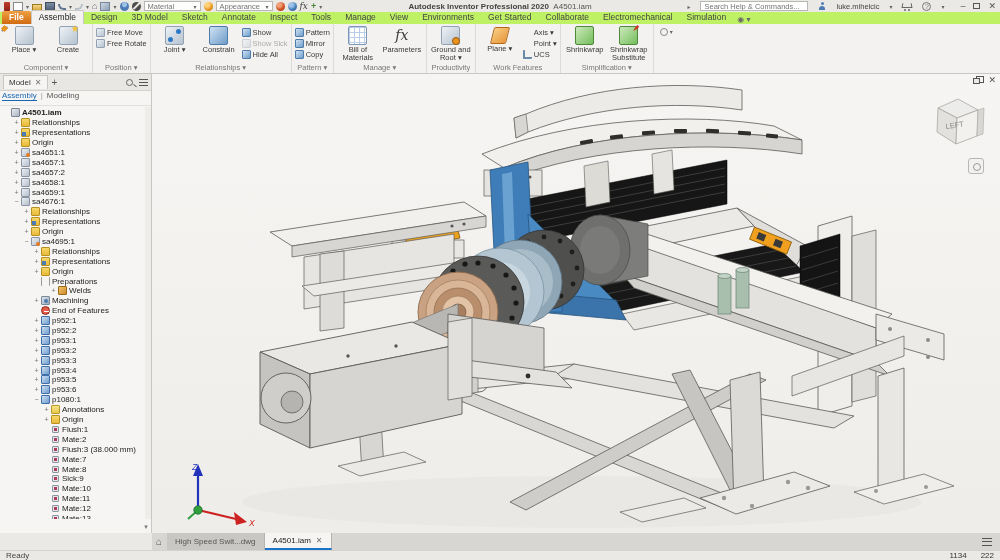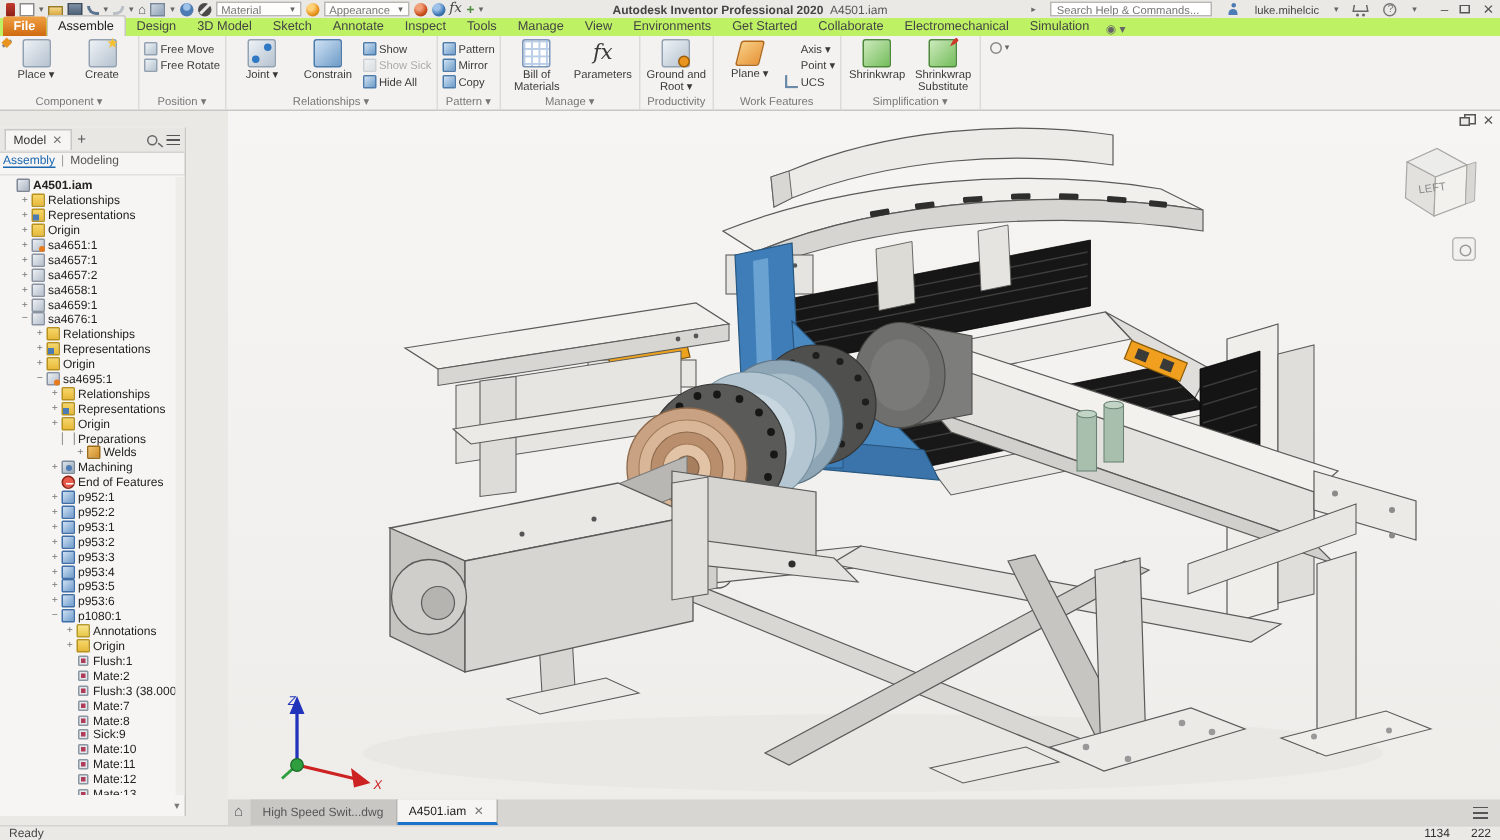--- a/index.html
+++ b/index.html
@@ -83,21 +83,21 @@
   .ris.i-axis { background:none; border:none; }
   .ris.i-axis::after { content:""; position:absolute; left:1px; top:4px; width:7px; height:1.5px; background:#888; transform:rotate(-35deg); }
   .ris.i-point { background:none; border:none; }
   .ris.i-point::after { content:""; position:absolute; left:2px; top:2px; width:5px; height:5px; background:#e8941e; transform:rotate(45deg); }
   .ris.i-ucs { background:none; border:none; border-left:2px solid #6a8aa8; border-bottom:2px solid #6a8aa8; }
   .rexpand { display:flex; align-items:flex-start; padding:4px 6px; gap:2px; color:#666; }
   .rexpand .circ { width:8px; height:8px; border:1px solid #888; border-radius:50%; display:inline-block; }
 
   
   .main { position:absolute; left:0; top:74px; width:1000px; height:459px; }
-  .browser { position:absolute; left:0; top:11px; width:124px; height:459px; background:#f6f5f3; border-right:1px solid #c9c7c3; }
+  .browser { position:absolute; left:0; top:0; width:152px; height:459px; background:#f6f5f3; border-right:1px solid #c9c7c3; }
   .btabs { height:17px; background:#e9e7e4; display:flex; align-items:center; padding:0 3px; border-bottom:1px solid #d5d3cf; }
   .btab { background:#f6f5f3; border:1px solid #c9c7c3; border-bottom:none; height:14px; display:flex; align-items:center; gap:4px; padding:0 5px; font-size:8px; color:#333; }
   .btab .x { color:#777; font-size:8px; }
   .bplus { color:#555; font-size:10px; margin-left:4px; }
   .bicons { margin-left:auto; display:flex; align-items:center; gap:6px; }
   .ic-mag { width:7px; height:7px; border:1.2px solid #666; border-radius:50%; position:relative; display:inline-block; }
   .ic-mag::after { content:""; position:absolute; left:5.5px; top:5.5px; width:3.5px; height:1.2px; background:#666; transform:rotate(40deg); }
   .ic-burger { width:9px; height:7px; background:repeating-linear-gradient(#555 0 1px,transparent 1px 3px); display:inline-block; }
   .bmode { height:15px; display:flex; align-items:flex-start; gap:4px; padding:0 2px; border-bottom:1px solid #e2e0dc; }
   .bmode .asm { color:#1a66b0; border-bottom:1px solid #1a66b0; font-size:8px; }

